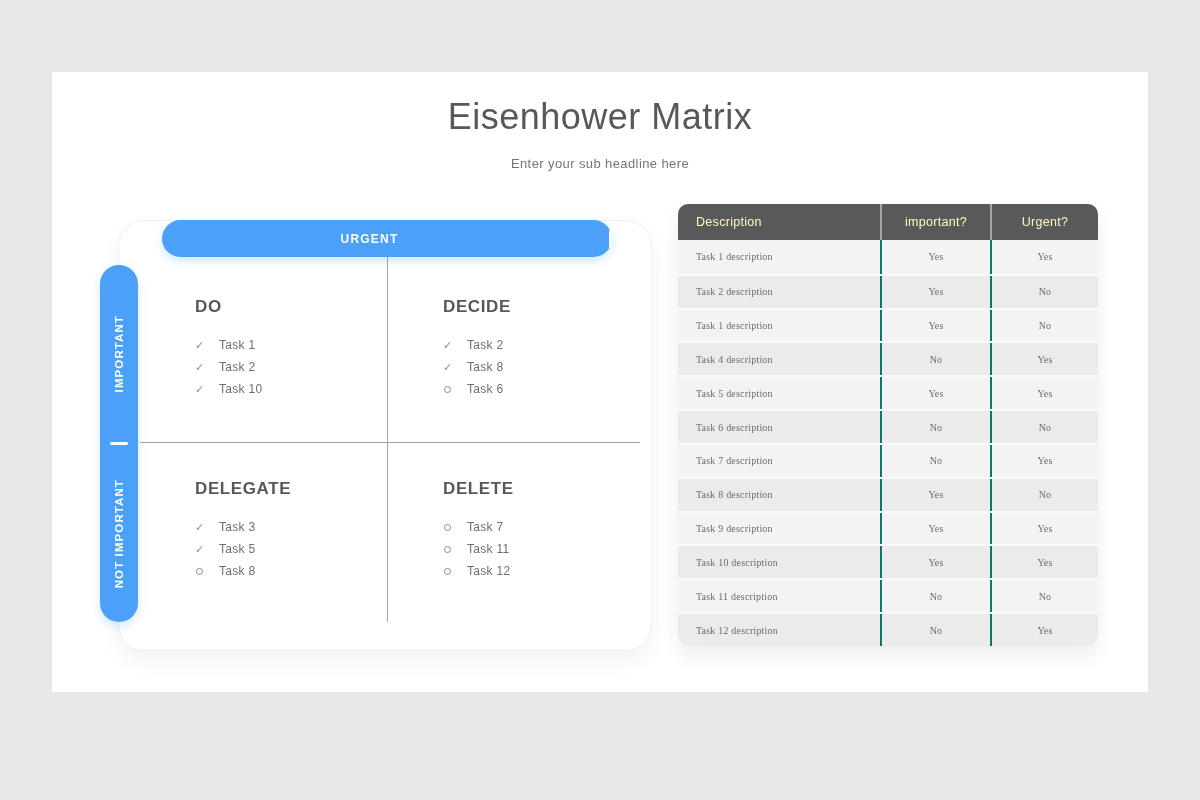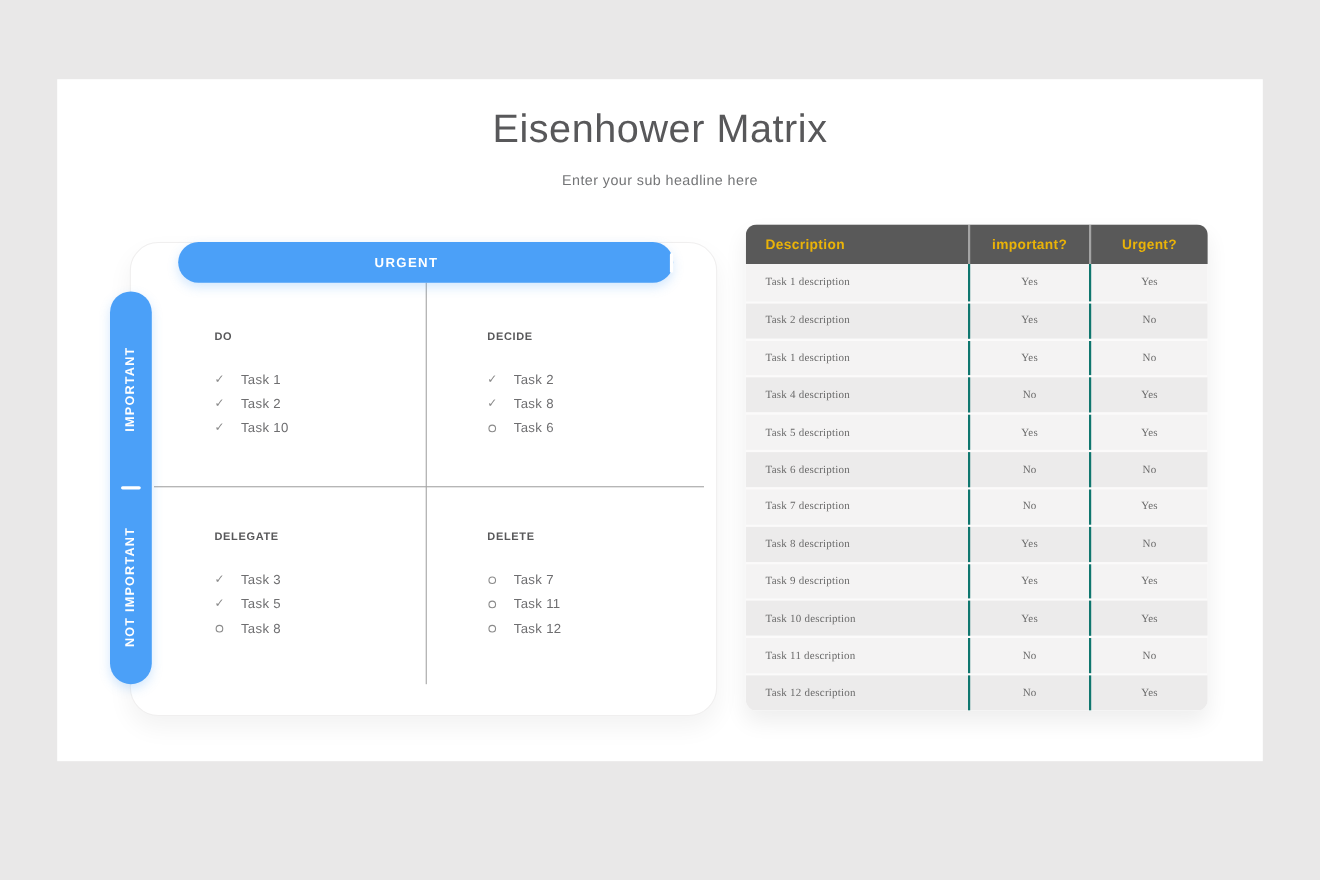--- a/index.html
+++ b/index.html
@@ -33,34 +33,34 @@
   .row-bar .divider{width:18px;height:3px;background:#fff;border-radius:2px;}
   .v-label{writing-mode:vertical-rl;transform:rotate(180deg);color:#fff;font-weight:bold;
            font-size:11.5px;letter-spacing:1.1px;white-space:nowrap;}
 
   
   .quad{position:absolute;width:190px;}
   .q-do{left:143px;top:228px;}
   .q-decide{left:391px;top:228px;}
   .q-delegate{left:143px;top:410px;}
   .q-delete{left:391px;top:410px;}
-  .q-title{font-size:10px;font-weight:bold;color:#58585a;letter-spacing:0.6px;line-height:14px;}
+  .q-title{font-size:17px;font-weight:bold;color:#58585a;letter-spacing:0.6px;line-height:14px;}
   .q-list{margin:20px 0 0 0;padding:0;list-style:none;}
   .q-list li{display:flex;align-items:center;line-height:22px;font-size:12px;color:#6e6e70;letter-spacing:0.3px;}
   .marker{width:16px;display:inline-flex;justify-content:flex-start;align-items:center;}
   .marker[data-marker="check"]::before{content:"\2713";font-size:11px;color:#8a8a8a;}
   .marker[data-marker="circle"]::before{content:"";width:5px;height:5px;margin-left:1px;
         border:1.4px solid #8a8a8a;border-radius:50%;}
   .q-list .label{margin-left:8px;}
 
   
   .task-table{position:absolute;left:626px;top:132px;width:420px;border-radius:10px;
               overflow:hidden;box-shadow:0 10px 20px rgba(0,0,0,0.07);}
   .t-header{display:grid;grid-template-columns:202px 110px 108px;height:36px;background:#595959;}
-  .t-header .cell{display:flex;align-items:center;color:#eab308;font-weight:bold;font-size:12.5px;letter-spacing:0.3px;}
+  .t-header .cell{display:flex;align-items:center;color:#fef9c3;font-weight:normal;font-size:12.5px;letter-spacing:0.3px;}
   .t-header .cell:first-child{padding-left:18px;}
   .t-header .cell.center{justify-content:center;}
   .t-header .cell + .cell{border-left:2px solid rgba(255,255,255,0.45);}
   .t-row{display:grid;grid-template-columns:202px 110px 108px;height:33.83px;box-sizing:border-box;}
   .t-row:nth-child(odd){background:#f4f3f3;}
   .t-row:nth-child(even){background:#ecebeb;}
   .t-row + .t-row{border-top:2px solid #fbfafa;}
   .t-row .cell{display:flex;align-items:center;font-size:10px;color:#6b6b6b;letter-spacing:0.2px;font-family:Liberation Serif, serif;}
   .t-row .cell:first-child{padding-left:18px;}
   .t-row .cell.center{justify-content:center;}

